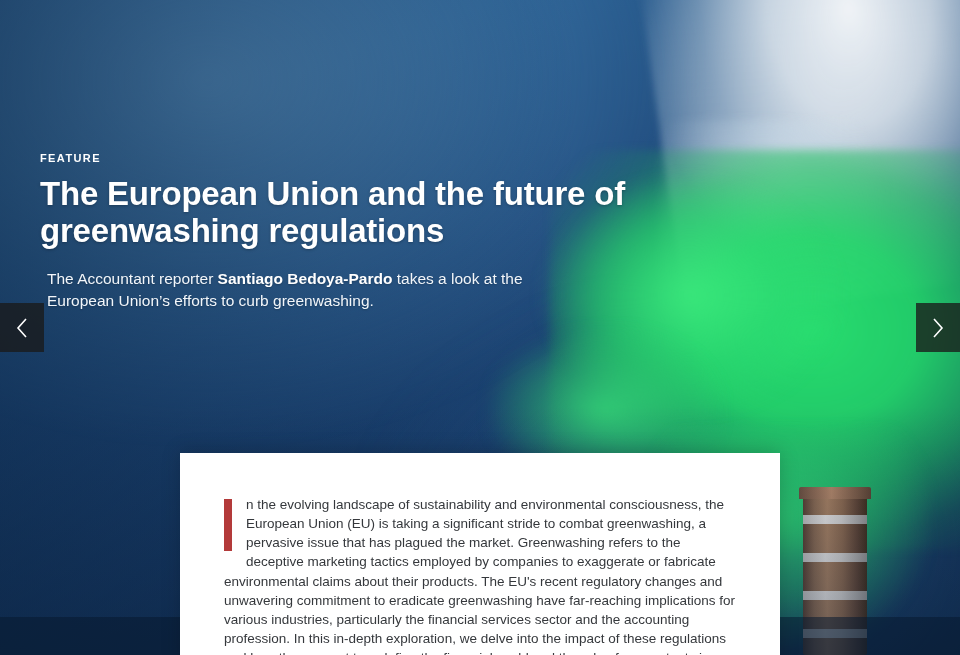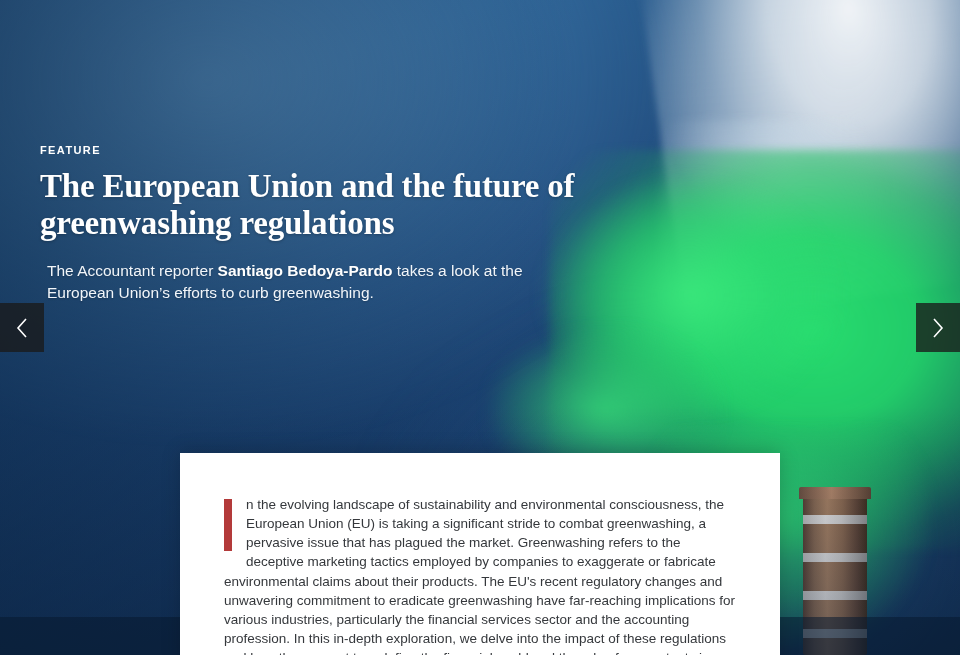--- a/index.html
+++ b/index.html
@@ -144,34 +144,34 @@
     inset: 0;
     background:
       linear-gradient(90deg, rgba(10,35,65,0.55) 0%, rgba(12,40,72,0.25) 35%, rgba(12,40,72,0) 60%),
       linear-gradient(0deg, rgba(8,28,55,0.35) 0%, rgba(8,28,55,0) 38%);
   }
 
   
   .hero {
     position: absolute;
     left: 40px;
-    top: 144px;
+    top: 152px;
     width: 600px;
     color: #ffffff;
   }
   .kicker {
     font-size: 11px;
     font-weight: bold;
     letter-spacing: 1.4px;
     text-transform: uppercase;
     margin: 0 0 12px 0;
     color: #ffffff;
   }
   .headline {
-    font-family: Liberation Serif, serif;
+    font-family: Liberation Sans, sans-serif;
     font-size: 33px;
     line-height: 1.12;
     font-weight: bold;
     margin: 0 0 18px 0;
     letter-spacing: -0.2px;
     text-shadow: 0 1px 3px rgba(0,0,0,0.25);
   }
   .standfirst {
     font-size: 15.5px;
     line-height: 1.45;

